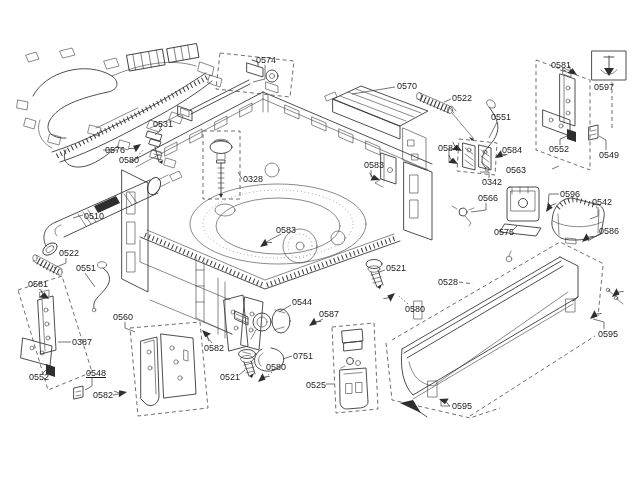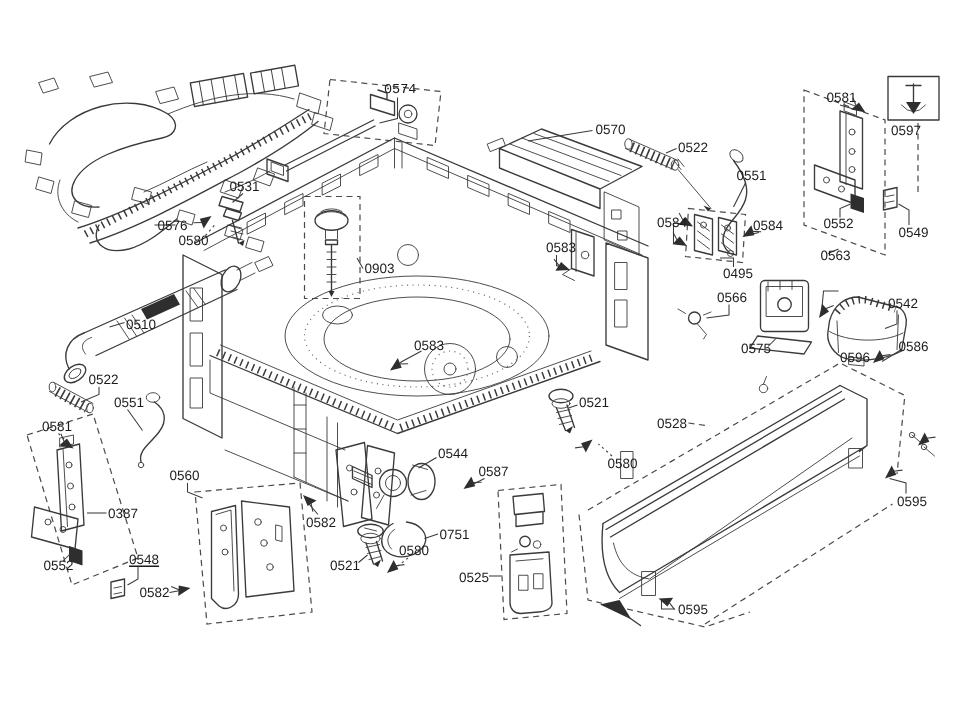--- a/index.html
+++ b/index.html
@@ -402,42 +402,42 @@
     <use href="#dart" transform="translate(458,164) rotate(-150)"></use>
     <use href="#dart" transform="translate(495,158) rotate(-30)"></use>
     <use href="#dart" transform="translate(612,297) rotate(-40)"></use>
     <use href="#dart" transform="translate(577,75) rotate(-145)"></use>
     <use href="#dart" transform="translate(380,180) rotate(-160)"></use>
     <use href="#dart" transform="translate(260,247) rotate(-35)"></use>
   </g>
 </svg>
 
 <div class="labels">
-      <span class="part-label" style="left: 256px; top: 56px; font-family: Liberation Mono, monospace;">0574</span>
+      <span class="part-label" style="left: 256px; top: 56px;">0574</span>
       <span class="part-label" style="left: 153px; top: 120px;">0531</span>
       <span class="part-label" style="left: 81px; top: 146px; margin-left: 24px;">0576</span>
       <span class="part-label" style="left: 119px; top: 156px;">0580</span>
       <span class="part-label" style="left: 84px; top: 212px;">0510</span>
-      <span class="part-label" style="left: 243px; top: 175px;">0903</span>
+      <span class="part-label" style="left: 243px; top: 175px;">0328</span>
       <span class="part-label" style="left: 397px; top: 82px;">0570</span>
       <span class="part-label" style="left: 452px; top: 94px;">0522</span>
       <span class="part-label" style="left: 491px; top: 113px;">0551</span>
       <span class="part-label" style="left: 364px; top: 161px;">0583</span>
       <span class="part-label" style="left: 276px; top: 226px;">0583</span>
       <span class="part-label" style="left: 438px; top: 144px;">0584</span>
       <span class="part-label" style="left: 502px; top: 146px;">0584</span>
-      <span class="part-label" style="left: 482px; top: 178px;">0495</span>
+      <span class="part-label" style="left: 482px; top: 178px;">0342</span>
       <span class="part-label" style="left: 478px; top: 194px;">0566</span>
       <span class="part-label" style="left: 494px; top: 228px;">0575</span>
       <span class="part-label" style="left: 551px; top: 61px;">0581</span>
       <span class="part-label" style="left: 594px; top: 83px;">0597</span>
       <span class="part-label" style="left: 549px; top: 145px;">0552</span>
       <span class="part-label" style="left: 599px; top: 151px; text-align: center;">0549</span>
-      <span class="part-label" style="left: 547px; top: 166px;">0563</span>
-      <span class="part-label" style="left: 560px; top: 190px; margin-top: 44px;">0596</span>
+      <span class="part-label" style="left: 506px; top: 166px;">0563</span>
+      <span class="part-label" style="left: 560px; top: 190px;">0596</span>
       <span class="part-label" style="left: 592px; top: 198px;">0542</span>
       <span class="part-label" style="left: 599px; top: 227px;">0586</span>
       <span class="part-label" style="left: 59px; top: 249px;">0522</span>
       <span class="part-label" style="left: 76px; top: 264px;">0551</span>
       <span class="part-label" style="left: 28px; top: 280px;">0581</span>
       <span class="part-label" style="left: 72px; top: 338px;">0387</span>
       <span class="part-label" style="left: 29px; top: 373px;">0552</span>
       <span class="part-label" style="left: 113px; top: 313px;">0560</span>
       <span class="part-label" style="left: 86px; top: 369px; text-decoration: underline;">0548</span>
       <span class="part-label" style="left: 93px; top: 391px;">0582</span>

